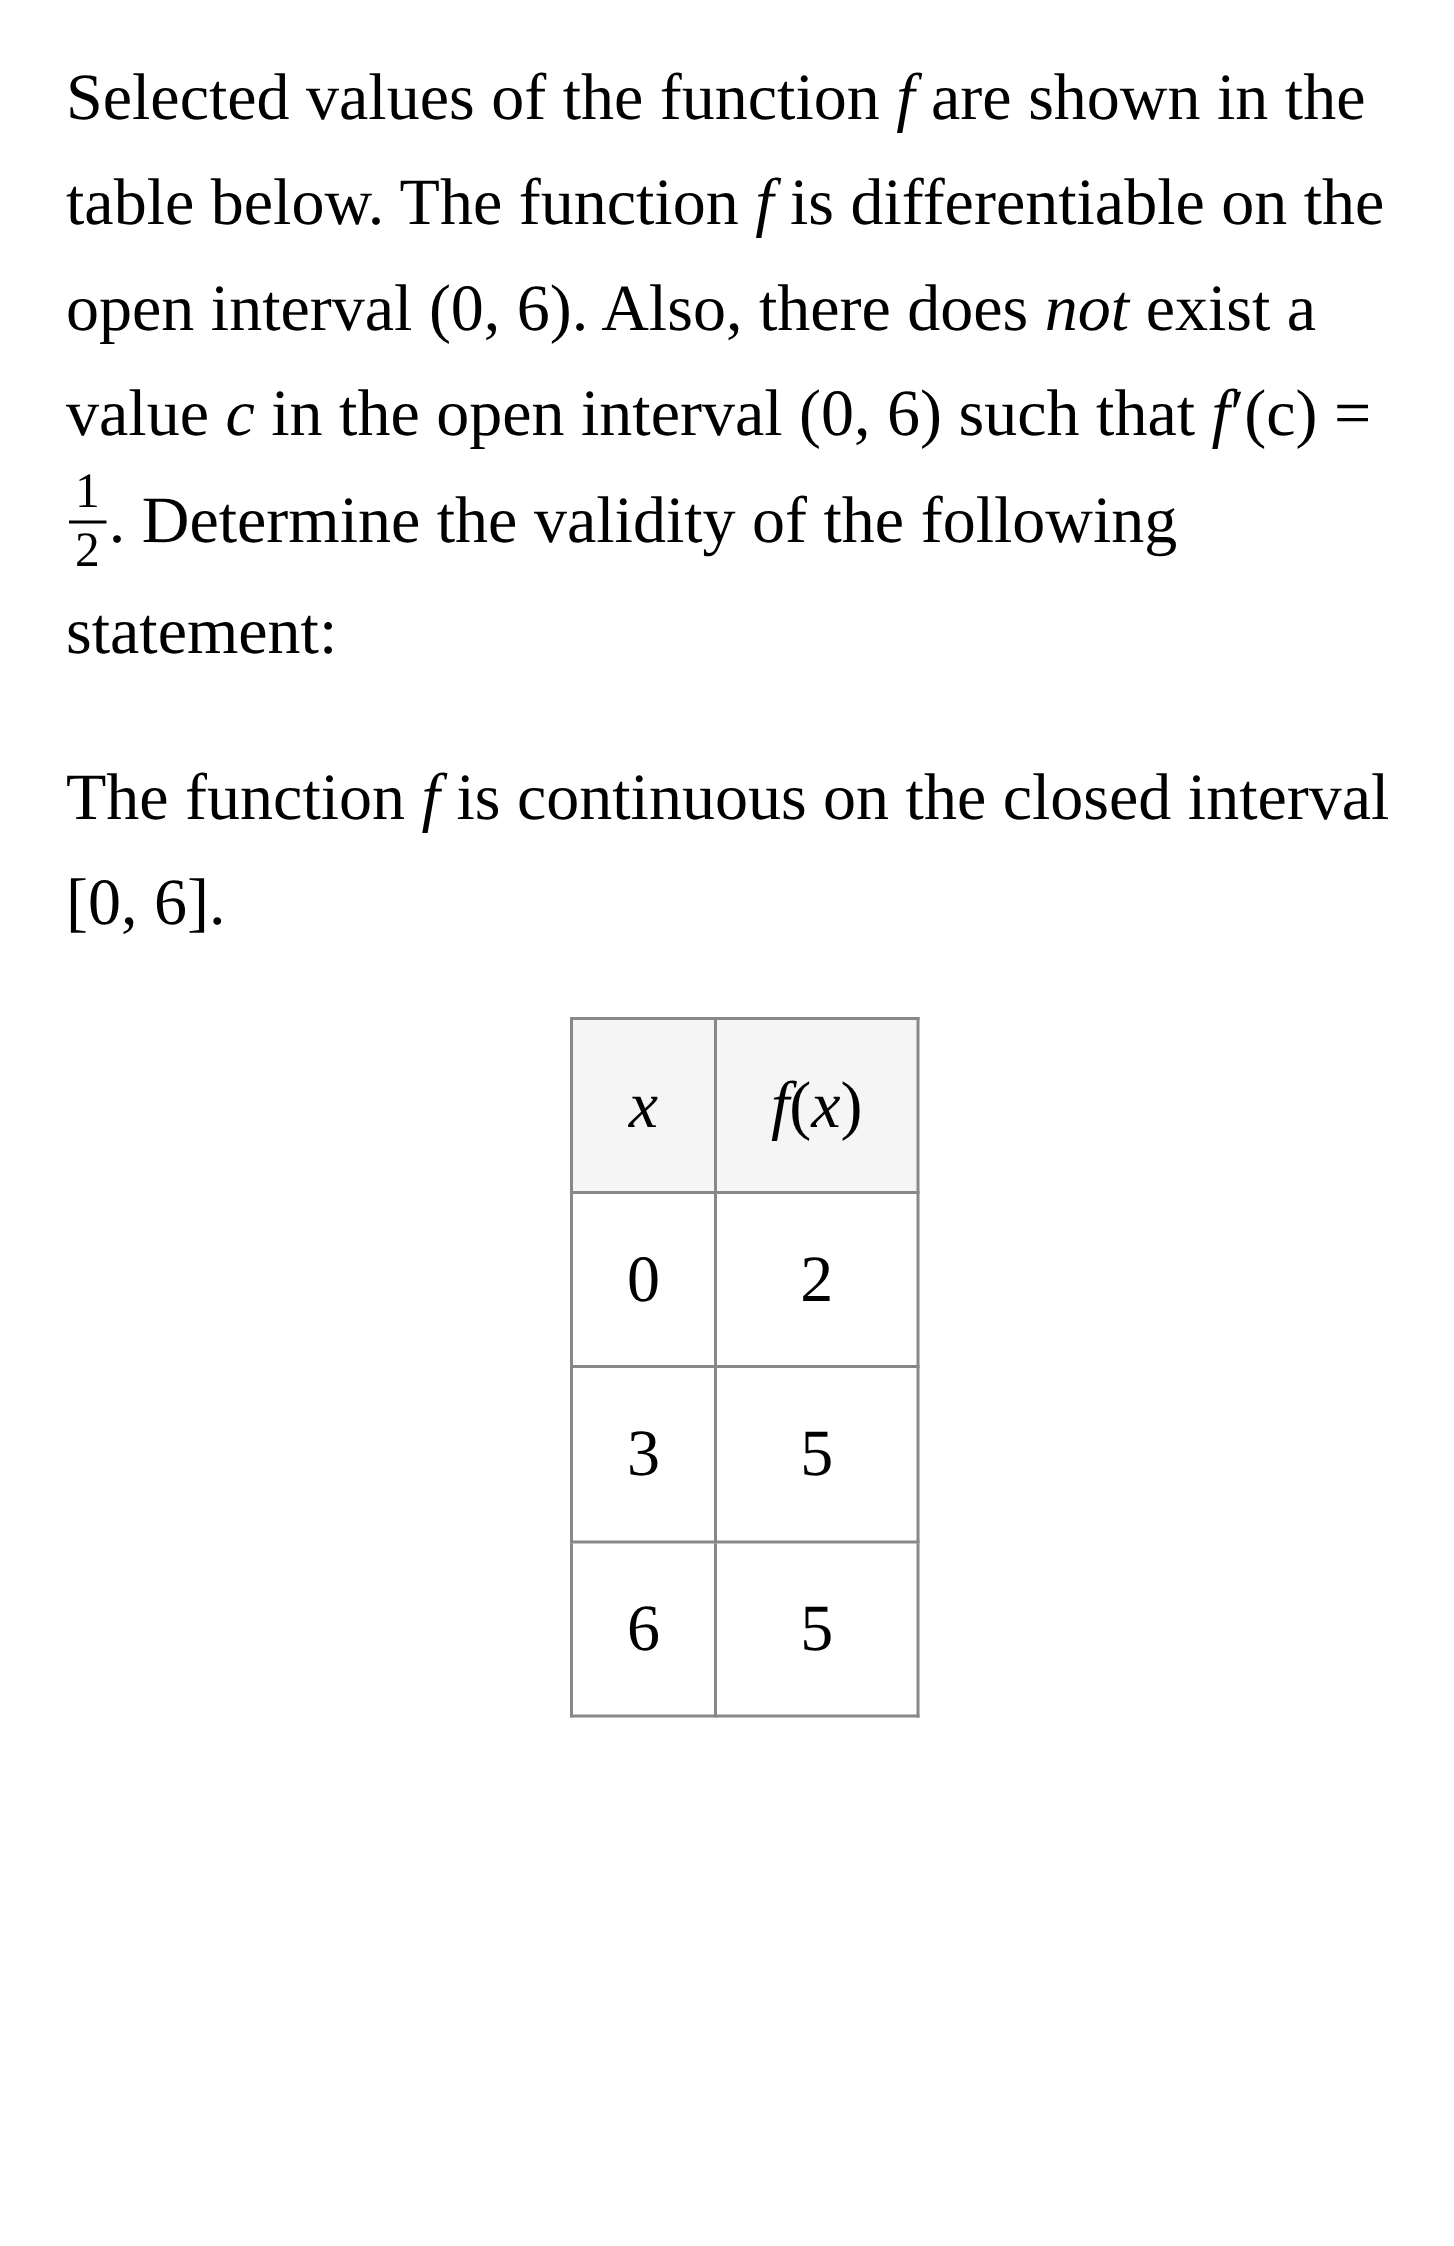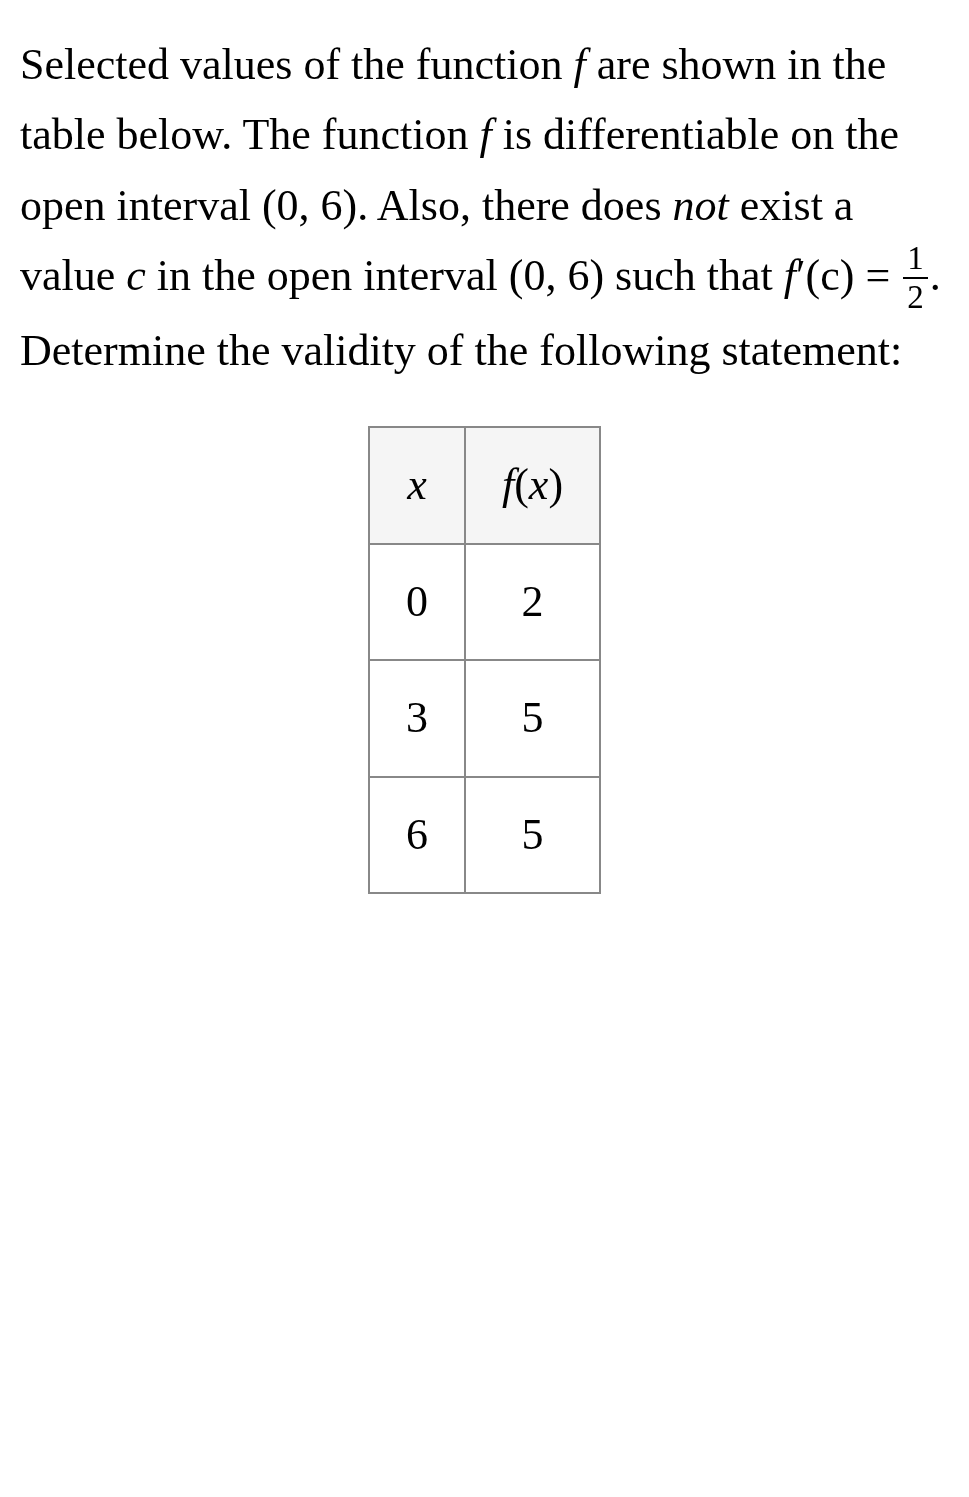--- a/index.html
+++ b/index.html
@@ -10,20 +10,21 @@
     body {
       font-family: Georgia, 'Times New Roman', serif;
       background: #ffffff;
       padding: 30px 20px;
       width: 969px;
       color: #000000;
     }
     .content {
       font-size: 44px;
       line-height: 1.6;
+      margin-left: 24px;
     }
     .paragraph {
       margin-bottom: 40px;
     }
     .math-var {
       font-family: 'Times New Roman', serif;
       font-style: italic;
     }
     .math-f {
       font-family: 'Times New Roman', serif;
@@ -90,20 +91,23 @@
     }
   </style>
 </head>
 <body>
 
 <div class="content">
   <div class="paragraph">
     <span>Selected values of the function </span><span class="math-f">f</span><span> are shown in the table below. The function </span><span class="math-f">f</span><span> is differentiable on the open interval </span><span class="math-inline">(0, 6)</span><span>. Also, there does </span><span class="not-italic">not</span><span> exist a value </span><span class="math-var">c</span><span> in the open interval </span><span class="math-inline">(0, 6)</span><span> such that </span><span class="math-f">f</span><span class="prime">′</span><span class="math-inline">(c)</span><span class="math-inline"> = </span><span class="fraction math-inline"><span class="num">1</span><span class="den">2</span></span><span>. Determine the validity of the following statement:</span>
   </div>
 
+  <div class="paragraph">
+    <span>The function </span><span class="math-f">f</span><span> is continuous on the closed interval </span><span class="math-inline">[0, 6]</span><span>.</span>
+  </div>
 
   <div class="table-container">
     <table>
       <thead>
         <tr>
           <th><span class="x-header">x</span></th>
           <th><span class="fx-header">f</span><span class="paren">(</span><span class="x-header">x</span><span class="paren">)</span></th>
         </tr>
       </thead>
       <tbody>

